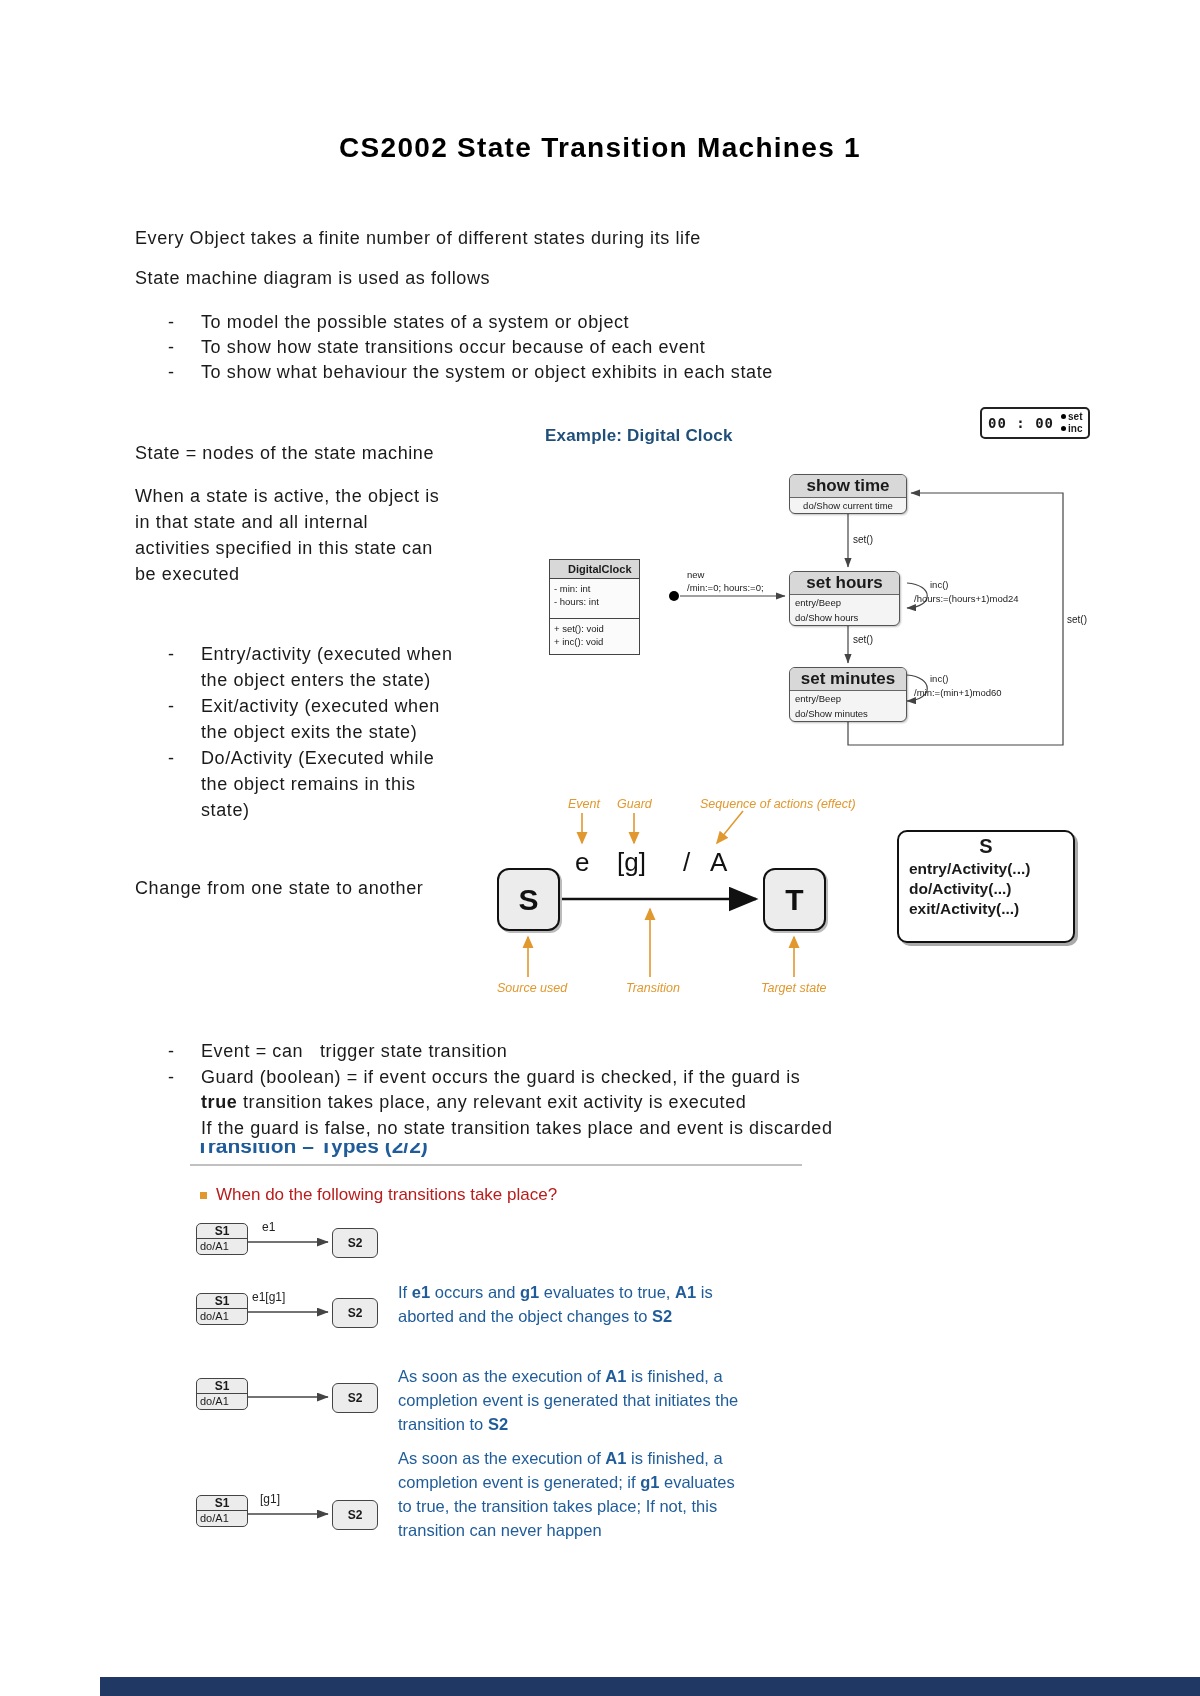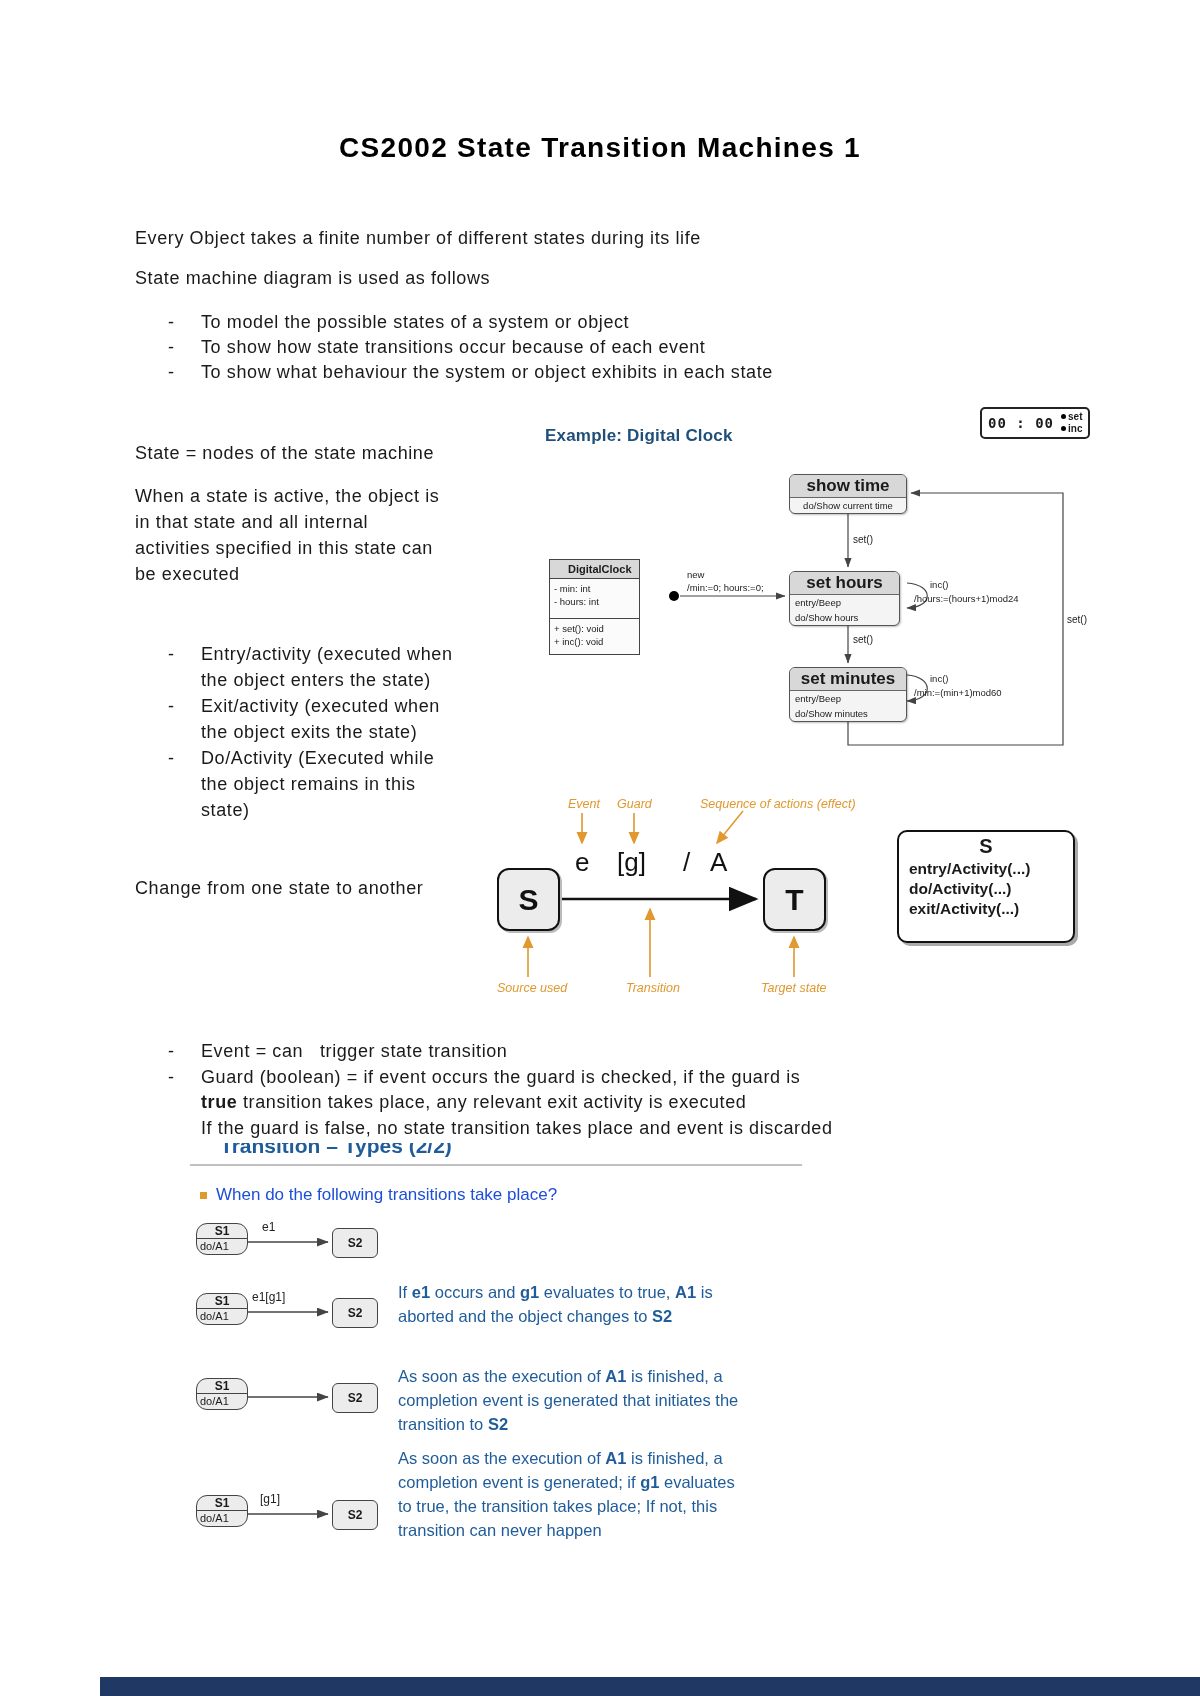--- a/index.html
+++ b/index.html
@@ -42,22 +42,22 @@
   .orange-label { position:absolute; font-size:12.5px; font-style:italic; color:#e0982f; white-space:nowrap; }
   .n-sbox { position:absolute; width:178px; height:113px; border:2px solid #111; border-radius:10px; background:#fff; box-shadow:3px 3px 0 #aaa; }
   .n-sbox-h { text-align:center; font-weight:bold; font-size:20px; padding-top:3px; }
   .n-sbox-l { font-size:15.5px; font-weight:bold; padding:2px 10px 0 10px; }
 
   
   .tt-title-clip { position:absolute; overflow:hidden; height:16px; width:420px; }
   .tt-title { font-size:21px; font-weight:bold; color:#1f5c99; margin-top:-9px; white-space:nowrap; }
   .tt-line { position:absolute; height:2px; background:#c0c0c0; }
   .tt-bullet { position:absolute; width:7px; height:7px; background:#e0982f; }
-  .tt-question { position:absolute; font-size:17px; color:#1d4ed8; }
-  .t-s1 { position:absolute; width:52px; border:1.5px solid #444; border-radius:11px; background:#ececec; overflow:hidden; }
+  .tt-question { position:absolute; font-size:17px; color:#b91c1c; }
+  .t-s1 { position:absolute; width:52px; border:1.5px solid #444; border-radius:5px; background:#ececec; overflow:hidden; }
   .t-s1-h { font-weight:bold; font-size:12px; text-align:center; border-bottom:1px solid #444; height:15px; line-height:14px; }
   .t-s1-b { font-size:11px; padding:0 3px; height:15px; line-height:14px; }
   .t-s2 { position:absolute; width:46px; height:30px; border:1.5px solid #444; border-radius:6px; background:#ececec; font-weight:bold; font-size:12px; display:flex; align-items:center; justify-content:center; }
   .t-label { position:absolute; font-size:12px; color:#222; white-space:nowrap; }
   .t-text { position:absolute; width:420px; font-size:16.5px; line-height:24px; color:#1f5c99; white-space:pre-line; }
 
   .footer-bar { position:absolute; background:#1f3864; }
 </style>
 </head>
 <body>
@@ -234,21 +234,21 @@
     <div class="n-sbox" style="left:442px; top:35px;">
       <div class="n-sbox-h">S</div>
       <div class="n-sbox-l">entry/Activity(...)</div>
       <div class="n-sbox-l">do/Activity(...)</div>
       <div class="n-sbox-l">exit/Activity(...)</div>
     </div>
   </div>
 
   <div class="abs slide" style="left:190px; top:1143px; width:612px; height:400px;">
 
-    <div class="tt-title-clip" style="left:6px; top:0;margin-left:24px;">
+    <div class="tt-title-clip" style="left:6px; top:0;">
       <div class="tt-title">Transition – Types (2/2)</div>
     </div>
     <div class="tt-line" style="left:0; top:21px; width:612px;"></div>
 
     <div class="tt-bullet" style="left:10px; top:49px;"></div>
     <div class="tt-question" style="left:26px; top:42px;">When do the following transitions take place?</div>
 
     <svg class="abs" style="left:0; top:0;" width="612" height="400" viewBox="0 0 612 400">
       <defs>
         <marker id="m3" markerWidth="8" markerHeight="6" refX="7.5" refY="3" orient="auto">

